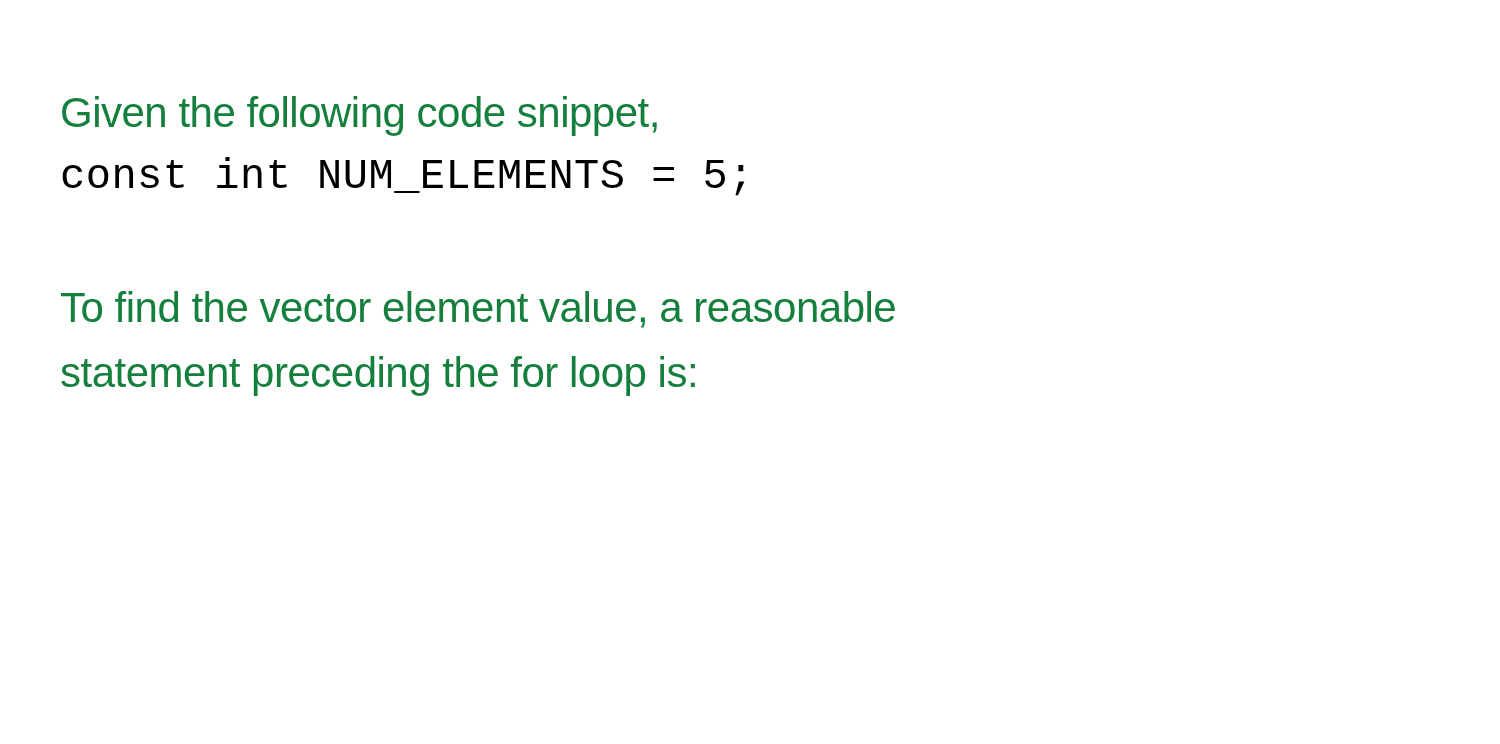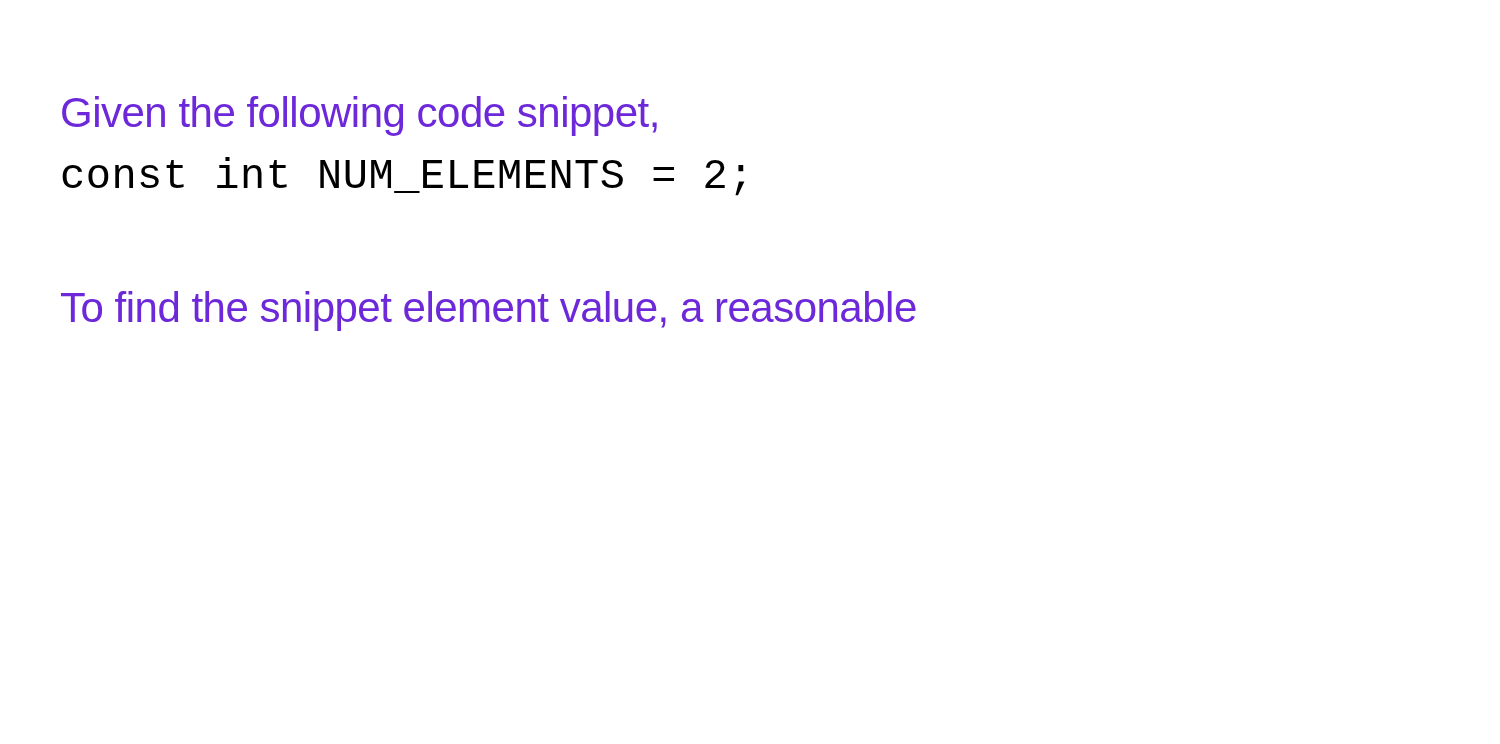--- a/index.html
+++ b/index.html
@@ -13,21 +13,21 @@
       background: #ffffff;
       font-family: -apple-system, BlinkMacSystemFont, "Segoe UI", Helvetica, Arial, sans-serif;
       padding: 80px 60px;
     }
     .content {
       max-width: 1300px;
     }
     .prose-text {
       font-size: 42px;
       line-height: 1.55;
-      color: #6d28d9;
+      color: #15803d;
       font-weight: 400;
       letter-spacing: -0.5px;
     }
     .code-text {
       font-family: "Courier New", Courier, monospace;
       font-size: 42px;
       line-height: 1.55;
       color: #000000;
       font-weight: 400;
       letter-spacing: 0.5px;
@@ -37,16 +37,17 @@
     }
     .spacer {
       height: 65px;
     }
   </style>
 </head>
 <body>
 
 <div class="content">
   <div class="prose-text block">Given the following code snippet,</div>
-  <div class="code-text block">const int NUM_ELEMENTS = 2;</div>
+  <div class="code-text block">const int NUM_ELEMENTS = 5;</div>
   <div class="spacer"></div>
-  <div class="prose-text block">To find the snippet element value, a reasonable</div>
+  <div class="prose-text block">To find the vector element value, a reasonable</div>
+  <div class="prose-text block">statement preceding the for loop is:</div>
 </div>
 
 </body></html>

